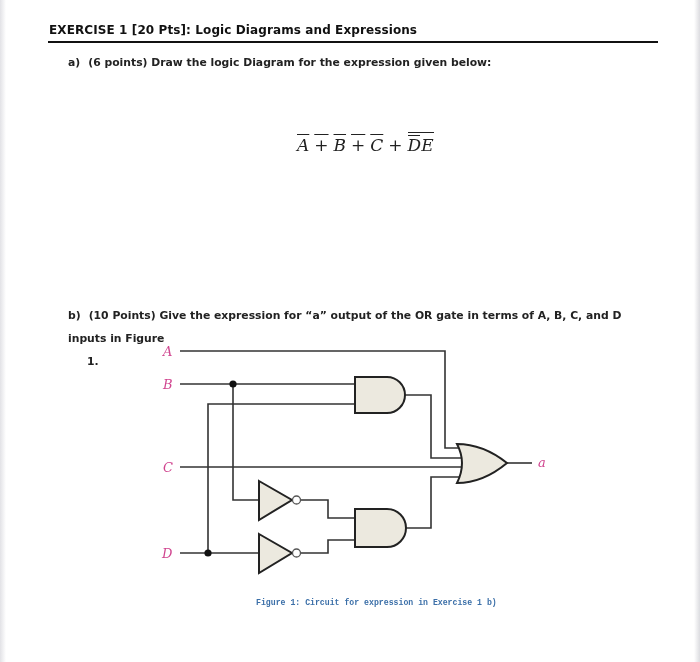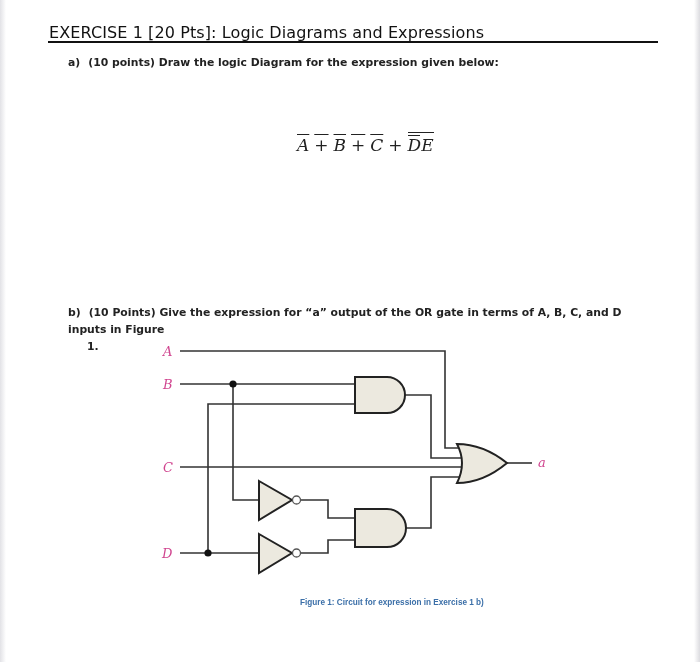--- a/index.html
+++ b/index.html
@@ -10,33 +10,33 @@
     color: #111;
   }
   .edge-left, .edge-right {
     position: absolute; top: 0; bottom: 0; width: 6px;
   }
   .edge-left { left: 0; background: linear-gradient(to right, #e2e2e6, #ffffff); }
   .edge-right { right: 0; background: linear-gradient(to left, #dcdce0, #ffffff); }
 
   .title {
     position: absolute; left: 49px; top: 23px;
-    font-size: 16px; font-weight: normal; letter-spacing: 0.1px;
+    font-size: 12px; font-weight: bold; letter-spacing: 0.1px;
     color: #111;
   }
   .title-rule {
     position: absolute; left: 48px; top: 41px; width: 610px; height: 2px;
     background: #111;
   }
   .q {
     position: absolute; font-size: 10.8px; font-weight: bold; color: #222;
   }
   .q .label { margin-right: 8px; }
   .qa { left: 68px; top: 56px; }
-  .qb { left: 68px; top: 304px; width: 595px; line-height: 17px; }
+  .qb { left: 68px; top: 304px; width: 595px; line-height: 23px; }
   .qb .cont { display: block; padding-left: 19px; }
 
   .expr {
     position: absolute; left: 297px; top: 96px;
     font-family: "DejaVu Serif", serif; font-style: italic; font-size: 17px;
     color: #222; white-space: nowrap;
   }
   .ov { text-decoration: overline; text-decoration-thickness: 1px; text-align: center; }
   .expr .op { font-style: normal; margin: 0 5px; }
   .dbl { position: relative; display: inline-block; margin-top: 36px; }
@@ -46,38 +46,37 @@
   .dbl .inner { position: relative; display: inline-block; }
   .dbl .inner::before {
     content: ""; position: absolute; left: 0; right: 1px; top: 3px; height: 1px; background: #222;
   }
   .dbl .d, .dbl .e { padding-top: 3px; display: inline-block; }
 
   svg.circuit { position: absolute; left: 0; top: 0; }
   .caption {
     position: absolute; left: 256px; top: 598px;
     font-size: 8.2px; font-weight: bold; color: #3b6fa8;
-    font-family: Liberation Sans, sans-serif;
-    margin-left: 44px;
+    font-family: Liberation Mono, monospace;
   }
   .sig {
     font-family: "DejaVu Serif", serif; font-style: italic; fill: #d0458f; font-size: 13px;
   }
 </style>
 </head>
 <body>
 
 <div class="edge-left"></div>
 <div class="edge-right"></div>
 
 <div class="title">EXERCISE 1 [20 Pts]: Logic Diagrams and Expressions</div>
 <div class="title-rule"></div>
 
 <div class="q qa">
-  <span class="label">a)</span><span>(10 points) Draw the logic Diagram for the expression given below:</span>
+  <span class="label">a)</span><span>(6 points) Draw the logic Diagram for the expression given below:</span>
 </div>
 
 <div class="expr">
   <span class="ov"><span>A</span><span class="op">+</span><span>B</span><span class="op">+</span><span>C</span></span><span class="op">+</span><span class="dbl"><span class="inner"><span class="d">D</span></span><span class="e">E</span></span>
 </div>
 
 <div class="q qb">
   <span class="label">b)</span><span>(10 Points) Give the expression for “a” output of the OR gate in terms of A, B, C, and D inputs in Figure</span>
   <span class="cont">1.</span>
 </div>

